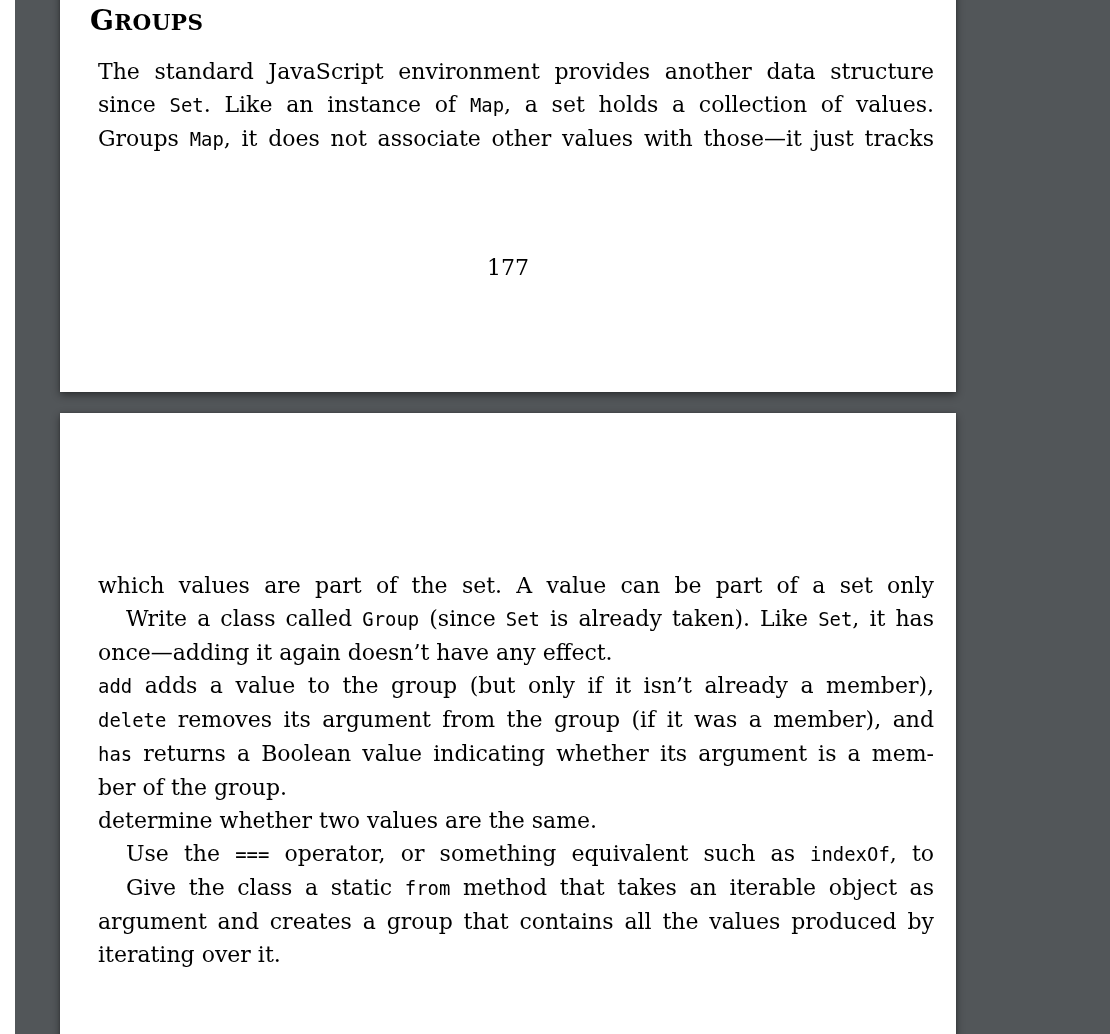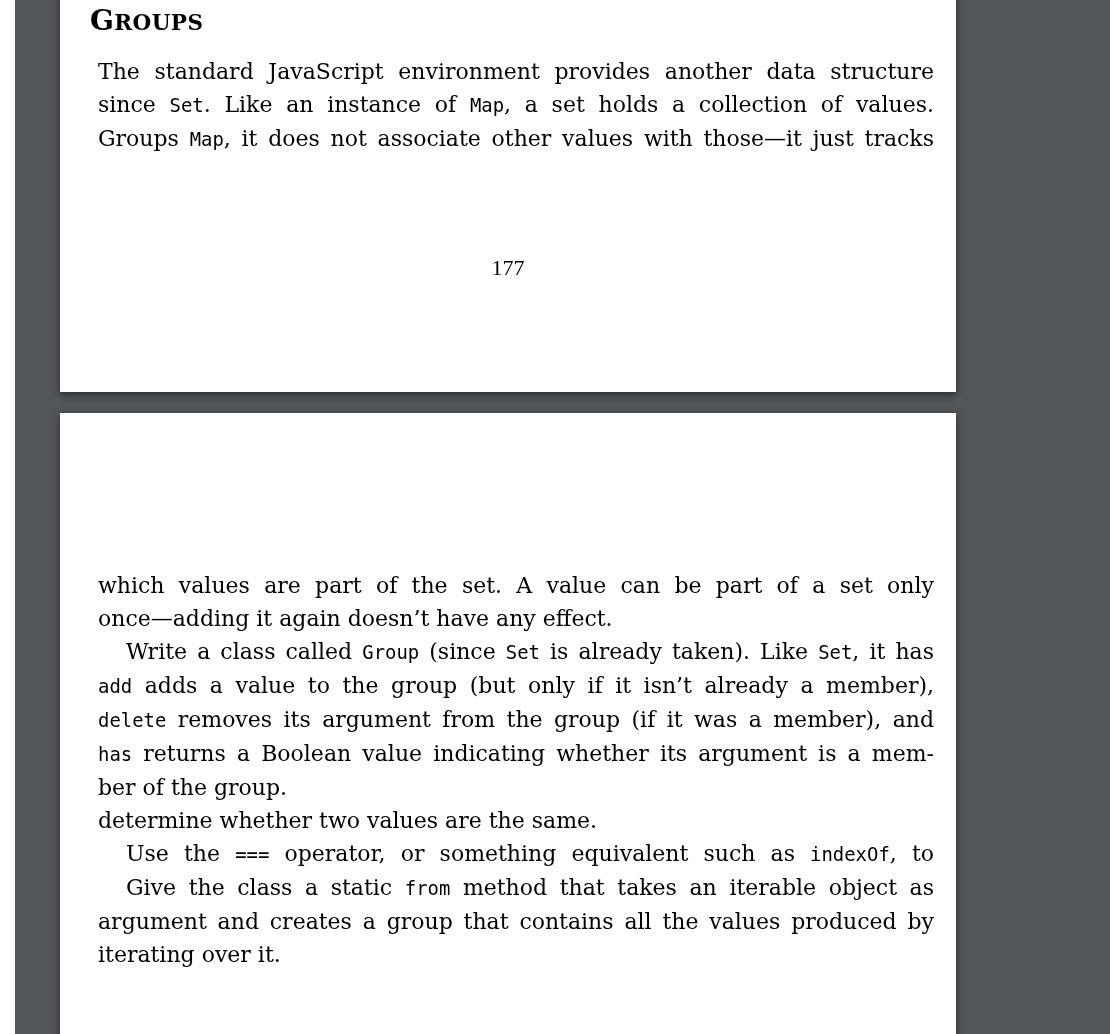--- a/index.html
+++ b/index.html
@@ -74,43 +74,42 @@
   }
   .pageno {
     position: absolute;
     left: 0;
     top: 281px;
     width: 100%;
     text-align: center;
     font-size: 22px;
     line-height: 33px;
     color: #000000;
-    font-family: Liberation Serif, serif;
   }
 </style>
 </head>
 <body>
 
 <div class="viewport" style="background: rgb(82, 86, 89);">
 
   <div class="page page-1" style="background: rgb(255, 255, 255);">
     <h1 class="heading" style="color: rgb(0, 0, 0);">Groups</h1>
     <div class="textblock textblock-p1" style="color: rgb(0, 0, 0);">
         <div class="line justify"><span>The standard JavaScript environment provides another data structure</span></div>
         <div class="line justify"><span>since </span><span class="code">Set</span><span>.  Like an instance of </span><span class="code">Map</span><span>, a set holds a collection of values.</span></div>
         <div class="line justify"><span>Groups </span><span class="code">Map</span><span>, it does not associate other values with those—it just tracks</span></div>
       </div>
     <div class="pageno" style="color: rgb(0, 0, 0);">177</div>
   </div>
 
   <div class="page page-2" style="background: rgb(255, 255, 255);">
     <div class="textblock textblock-p2" style="color: rgb(0, 0, 0);">
         <div class="line justify"><span>which values are part of the set.  A value can be part of a set only</span></div>
+        <div class="line justify indent"><span>Write a class called </span><span class="code">Group</span><span> (since </span><span class="code">Set</span><span> is already taken). Like </span><span class="code">Set</span><span>, it has</span></div>
         <div class="line"><span>once—adding it again doesn’t have any effect.</span></div>
-        <div class="line justify indent"><span>Write a class called </span><span class="code">Group</span><span> (since </span><span class="code">Set</span><span> is already taken). Like </span><span class="code">Set</span><span>, it has</span></div>
         <div class="line justify"><span class="code">add</span><span> adds a value to the group (but only if it isn’t already a member),</span></div>
         <div class="line justify"><span class="code">delete</span><span> removes its argument from the group (if it was a member), and</span></div>
         <div class="line justify"><span class="code">has</span><span> returns a Boolean value indicating whether its argument is a mem-</span></div>
         <div class="line"><span>ber of the group.</span></div>
         <div class="line"><span>determine whether two values are the same.</span></div>
         <div class="line justify indent"><span>Use the </span><span class="code">===</span><span> operator, or something equivalent such as </span><span class="code">indexOf</span><span>, to</span></div>
         <div class="line justify indent"><span>Give the class a static </span><span class="code">from</span><span> method that takes an iterable object as</span></div>
         <div class="line justify"><span>argument and creates a group that contains all the values produced by</span></div>
         <div class="line"><span>iterating over it.</span></div>
       </div>

